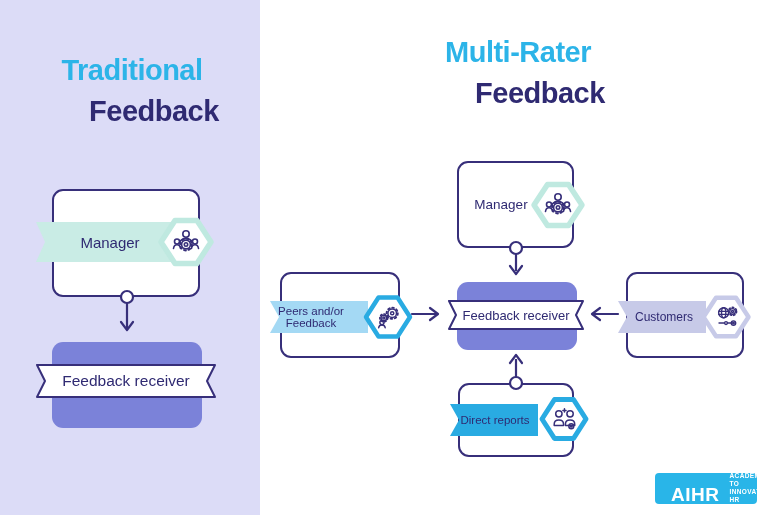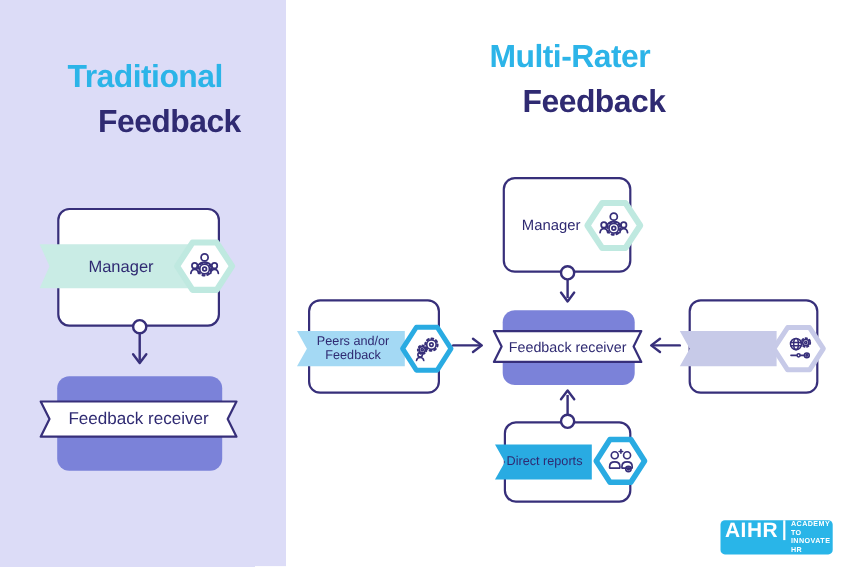--- a/index.html
+++ b/index.html
@@ -12,21 +12,21 @@
   .title{text-align:center;font-weight:800;font-size:29px;line-height:41px;letter-spacing:-0.5px;}
   .title .l1{color:#2cb4e8;display:block;}
   .title .l2{color:#2f2a72;display:block;margin-left:44px;}
   .node-box{background:#ffffff;border:2px solid #372f7a;border-radius:11px;box-sizing:border-box;}
   .fill-box{background:#7b82d9;border-radius:11px;}
   .lbl{display:flex;align-items:center;justify-content:center;color:#2f2a72;font-weight:normal;text-align:center;}
   .lbl-col{flex-direction:column;}
   svg{display:block;overflow:visible;}
   .logo{
     left:655px;top:473px;width:102px;height:31px;background:#29b5e8;border-radius:4px;
-    display:flex;align-items:flex-start;color:#ffffff;box-sizing:border-box;padding-left:4px;
+    display:flex;align-items:flex-end;color:#ffffff;box-sizing:border-box;padding-left:16px;
   }
   .logo .brand{font-size:19px;font-weight:800;letter-spacing:0.5px;line-height:1;}
   .logo .divider{width:2px;height:18px;background:#ffffff;margin:0 5px 0 5px;}
   .logo .tagline{font-size:6.5px;font-weight:bold;letter-spacing:0.4px;line-height:8px;}
 </style>
 </head>
 <body>
 
 <div id="canvas">
 
@@ -108,21 +108,21 @@
   <div class="abs fill-box" style="left:457px;top:282px;width:120px;height:68px;"></div>
   <svg class="abs" style="left:448px;top:300px;" width="136" height="30">
     <polygon points="1,1 135,1 128,15 135,29 1,29 8,15" fill="#ffffff" stroke="#372f7a" stroke-width="2" stroke-linejoin="round"></polygon>
   </svg>
   <div class="abs lbl" style="left:448px;top:300px;width:136px;height:30px;font-size:13px;">Feedback receiver</div>
 
   <div class="abs node-box" style="left:280px;top:272px;width:120px;height:86px;"></div>
   <svg class="abs" style="left:270px;top:301px;" width="98" height="32">
     <polygon points="0,0 98,0 98,32 0,32 9,16" fill="#a4d9f4"></polygon>
   </svg>
-  <div class="abs lbl lbl-col" style="left:274px;top:301px;width:94px;height:32px;font-size:11.5px;line-height:12px;">
+  <div class="abs lbl lbl-col" style="left:264px;top:301px;width:94px;height:32px;font-size:11.5px;line-height:12px;">
     <span>Peers and/or</span>
     <span>Feedback</span>
   </div>
   <svg class="abs" style="left:363px;top:294px;" width="50" height="46">
     <polygon points="3,23 15.5,3.5 34.5,3.5 47,23 34.5,42.5 15.5,42.5" fill="#ffffff" stroke="#29abe2" stroke-width="4.5" stroke-linejoin="round"></polygon>
   </svg>
   <svg class="abs" style="left:374px;top:303px;" width="28" height="28" viewBox="0 0 30 30">
     <g fill="none" stroke="#372f7a" stroke-width="1.6" stroke-linecap="round" stroke-linejoin="round">
       <circle cx="19.5" cy="11" r="4.6"></circle>
       <circle cx="19.5" cy="11" r="1.7"></circle>
@@ -139,20 +139,21 @@
     <g fill="none" stroke="#372f7a" stroke-width="2.2" stroke-linecap="round" stroke-linejoin="round">
       <line x1="2" y1="9" x2="26" y2="9"></line>
       <path d="M20 3 L28 9 L20 15"></path>
     </g>
   </svg>
 
   <div class="abs node-box" style="left:626px;top:272px;width:118px;height:86px;"></div>
   <svg class="abs" style="left:618px;top:301px;" width="88" height="32">
     <polygon points="0,0 88,0 88,32 0,32 9,16" fill="#c7cae8"></polygon>
   </svg>
+  <div class="abs lbl" style="left:622px;top:301px;width:84px;height:32px;font-size:12px;">Customers</div>
   <svg class="abs" style="left:700px;top:294px;" width="52" height="46">
     <polygon points="3.5,23 16,3.8 36,3.8 48.5,23 36,42.2 16,42.2" fill="#ffffff" stroke="#c7cae8" stroke-width="4.5" stroke-linejoin="round"></polygon>
   </svg>
   <svg class="abs" style="left:712px;top:303px;" width="28" height="28" viewBox="0 0 30 30">
     <g fill="none" stroke="#372f7a" stroke-width="1.5" stroke-linecap="round" stroke-linejoin="round">
       <circle cx="12.5" cy="10.5" r="5.4"></circle>
       <ellipse cx="12.5" cy="10.5" rx="2.3" ry="5.4"></ellipse>
       <path d="M7.3 9 H17.7 M7.3 12.2 H17.7"></path>
       <circle cx="22" cy="9" r="3"></circle>
       <circle cx="22" cy="9" r="1.1"></circle>

